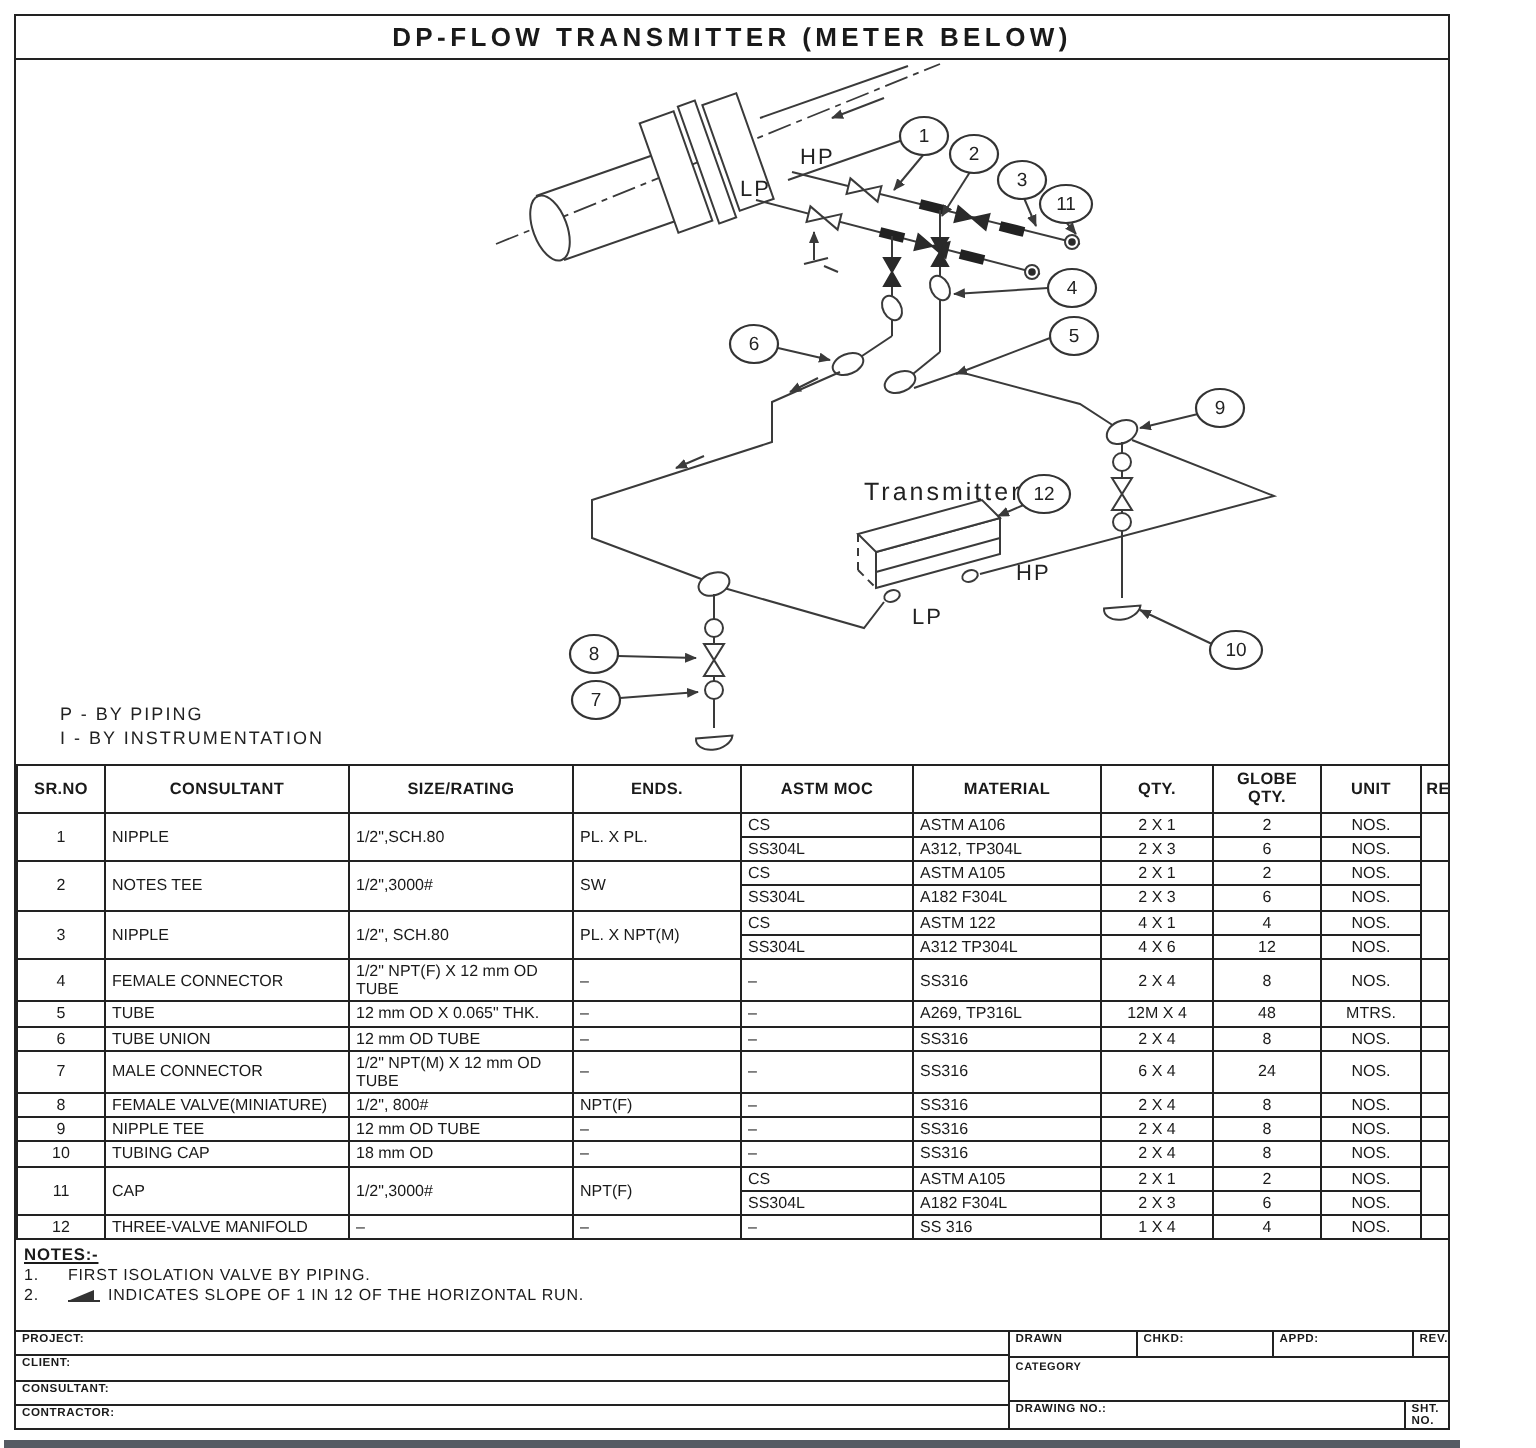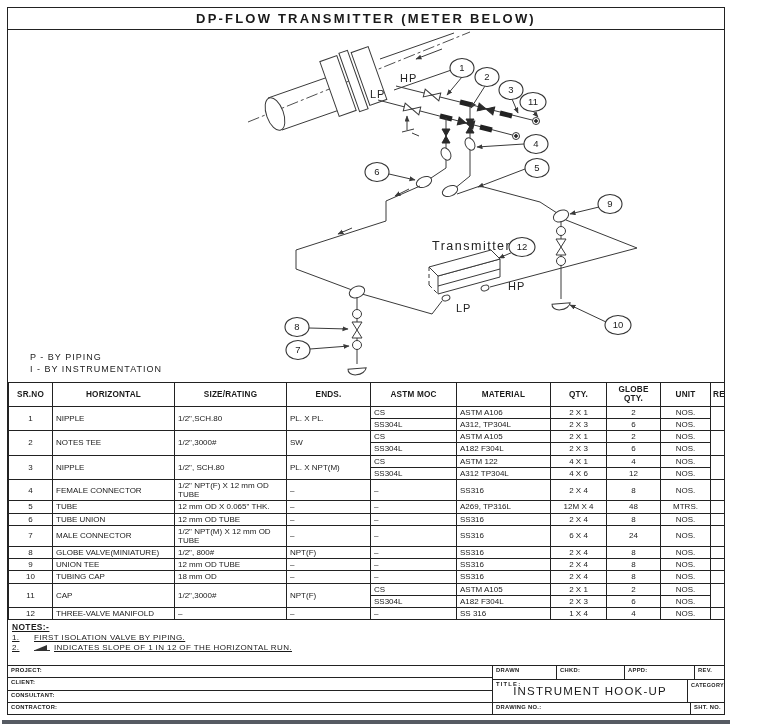--- a/index.html
+++ b/index.html
@@ -27,21 +27,21 @@
   .lbl{font-size:11px;letter-spacing:1px;fill:#222;}
   .legend-txt{font-size:9px;letter-spacing:1px;}
   .red-txt{font-size:12.5px;letter-spacing:1.5px;fill:#cc3333;}
   .content{position:absolute;left:0;right:0;top:374px;bottom:48px;overflow:hidden;}
   table.bom{border-collapse:collapse;table-layout:fixed;width:750px;font-size:8px;}
   table.bom th,table.bom td{border:1px solid #222;padding:1px 3px;line-height:1.15;
     overflow:hidden;vertical-align:middle;}
   table.bom th{font-size:8.2px;font-weight:700;text-align:center;padding:2px 1px;letter-spacing:.2px;}
   td.c-c{text-align:center;}
   td.c-l{text-align:left;}
-  .notes{padding:2px 0 0 4px;font-size:8px;letter-spacing:.4px;text-decoration:underline;}
+  .notes{padding:2px 0 0 4px;font-size:8px;letter-spacing:.4px;}
   .notes-heading{font-weight:700;text-decoration:underline;font-size:8.4px;margin-bottom:1px;}
   .note-line{display:flex;align-items:center;margin-top:1px;}
   .note-no{width:22px;display:inline-block;}
   .slope-glyph{margin-right:4px;}
   .tblock{position:absolute;left:0;right:0;bottom:0;height:48px;border-top:1.5px solid #222;display:flex;background:#fff;}
   .tb-left{width:497px;display:flex;flex-direction:column;border-right:1.2px solid #222;}
   .tb-row{flex:1;border-bottom:1px solid #222;font-size:5.8px;font-weight:700;padding:1px 0 0 3px;letter-spacing:.3px;}
   .tb-row:last-child{border-bottom:none;}
   .tb-right{flex:1;display:flex;flex-direction:column;}
   .tb-r1{height:13px;display:flex;border-bottom:1px solid #222;}
@@ -264,21 +264,21 @@
           <col style="width:86px">
             <col style="width:94px">
             <col style="width:56px">
             <col style="width:54px">
           <col style="width:50px">
             <col style="width:48px">
         </colgroup>
         <thead>
           <tr>
               <th>SR.NO</th>
-              <th>HORIZONTAL</th>
+              <th>CONSULTANT</th>
               <th>SIZE/RATING</th>
               <th>ENDS.</th>
               <th>ASTM MOC</th>
               <th>MATERIAL</th>
               <th>QTY.</th>
               <th>GLOBE QTY.</th>
               <th>UNIT</th>
               <th>REMARKS</th>
             </tr>
         </thead>
@@ -383,33 +383,33 @@
               <td class="c-l">–</td>
               <td class="c-l">–</td>
               <td class="c-l">SS316</td>
               <td class="c-c">6 X 4</td>
               <td class="c-c">24</td>
               <td class="c-c">NOS.</td>
               <td class="c-l"></td>
             </tr>
             <tr>
               <td class="c-c">8</td>
-              <td class="c-l">GLOBE VALVE(MINIATURE)</td>
+              <td class="c-l">FEMALE VALVE(MINIATURE)</td>
               <td class="c-l">1/2", 800#</td>
               <td class="c-l">NPT(F)</td>
               <td class="c-l">–</td>
               <td class="c-l">SS316</td>
               <td class="c-c">2 X 4</td>
               <td class="c-c">8</td>
               <td class="c-c">NOS.</td>
               <td class="c-l"></td>
             </tr>
             <tr>
               <td class="c-c">9</td>
-              <td class="c-l">UNION TEE</td>
+              <td class="c-l">NIPPLE TEE</td>
               <td class="c-l">12 mm OD TUBE</td>
               <td class="c-l">–</td>
               <td class="c-l">–</td>
               <td class="c-l">SS316</td>
               <td class="c-c">2 X 4</td>
               <td class="c-c">8</td>
               <td class="c-c">NOS.</td>
               <td class="c-l"></td>
             </tr>
             <tr>
@@ -483,24 +483,20 @@
         <div class="tb-row">CONTRACTOR:</div>
       </div>
       <div class="tb-right">
         <div class="tb-r1">
           <div class="tb-cell w-drawn">DRAWN</div>
           <div class="tb-cell w-chkd">CHKD:</div>
           <div class="tb-cell w-appd">APPD:</div>
           <div class="tb-cell w-rev">REV.</div>
         </div>
         <div class="tb-r2">
-          <div class="tb-title">
-            <span class="tb-title-label">TITLE:</span>
-            <span>INSTRUMENT HOOK-UP</span>
-          </div>
           <div class="tb-cat">CATEGORY</div>
         </div>
         <div class="tb-r3">
           <div class="tb-dno">DRAWING NO.:</div>
           <div class="tb-sht">SHT. NO.</div>
         </div>
       </div>
     </div>
 
   </div>

